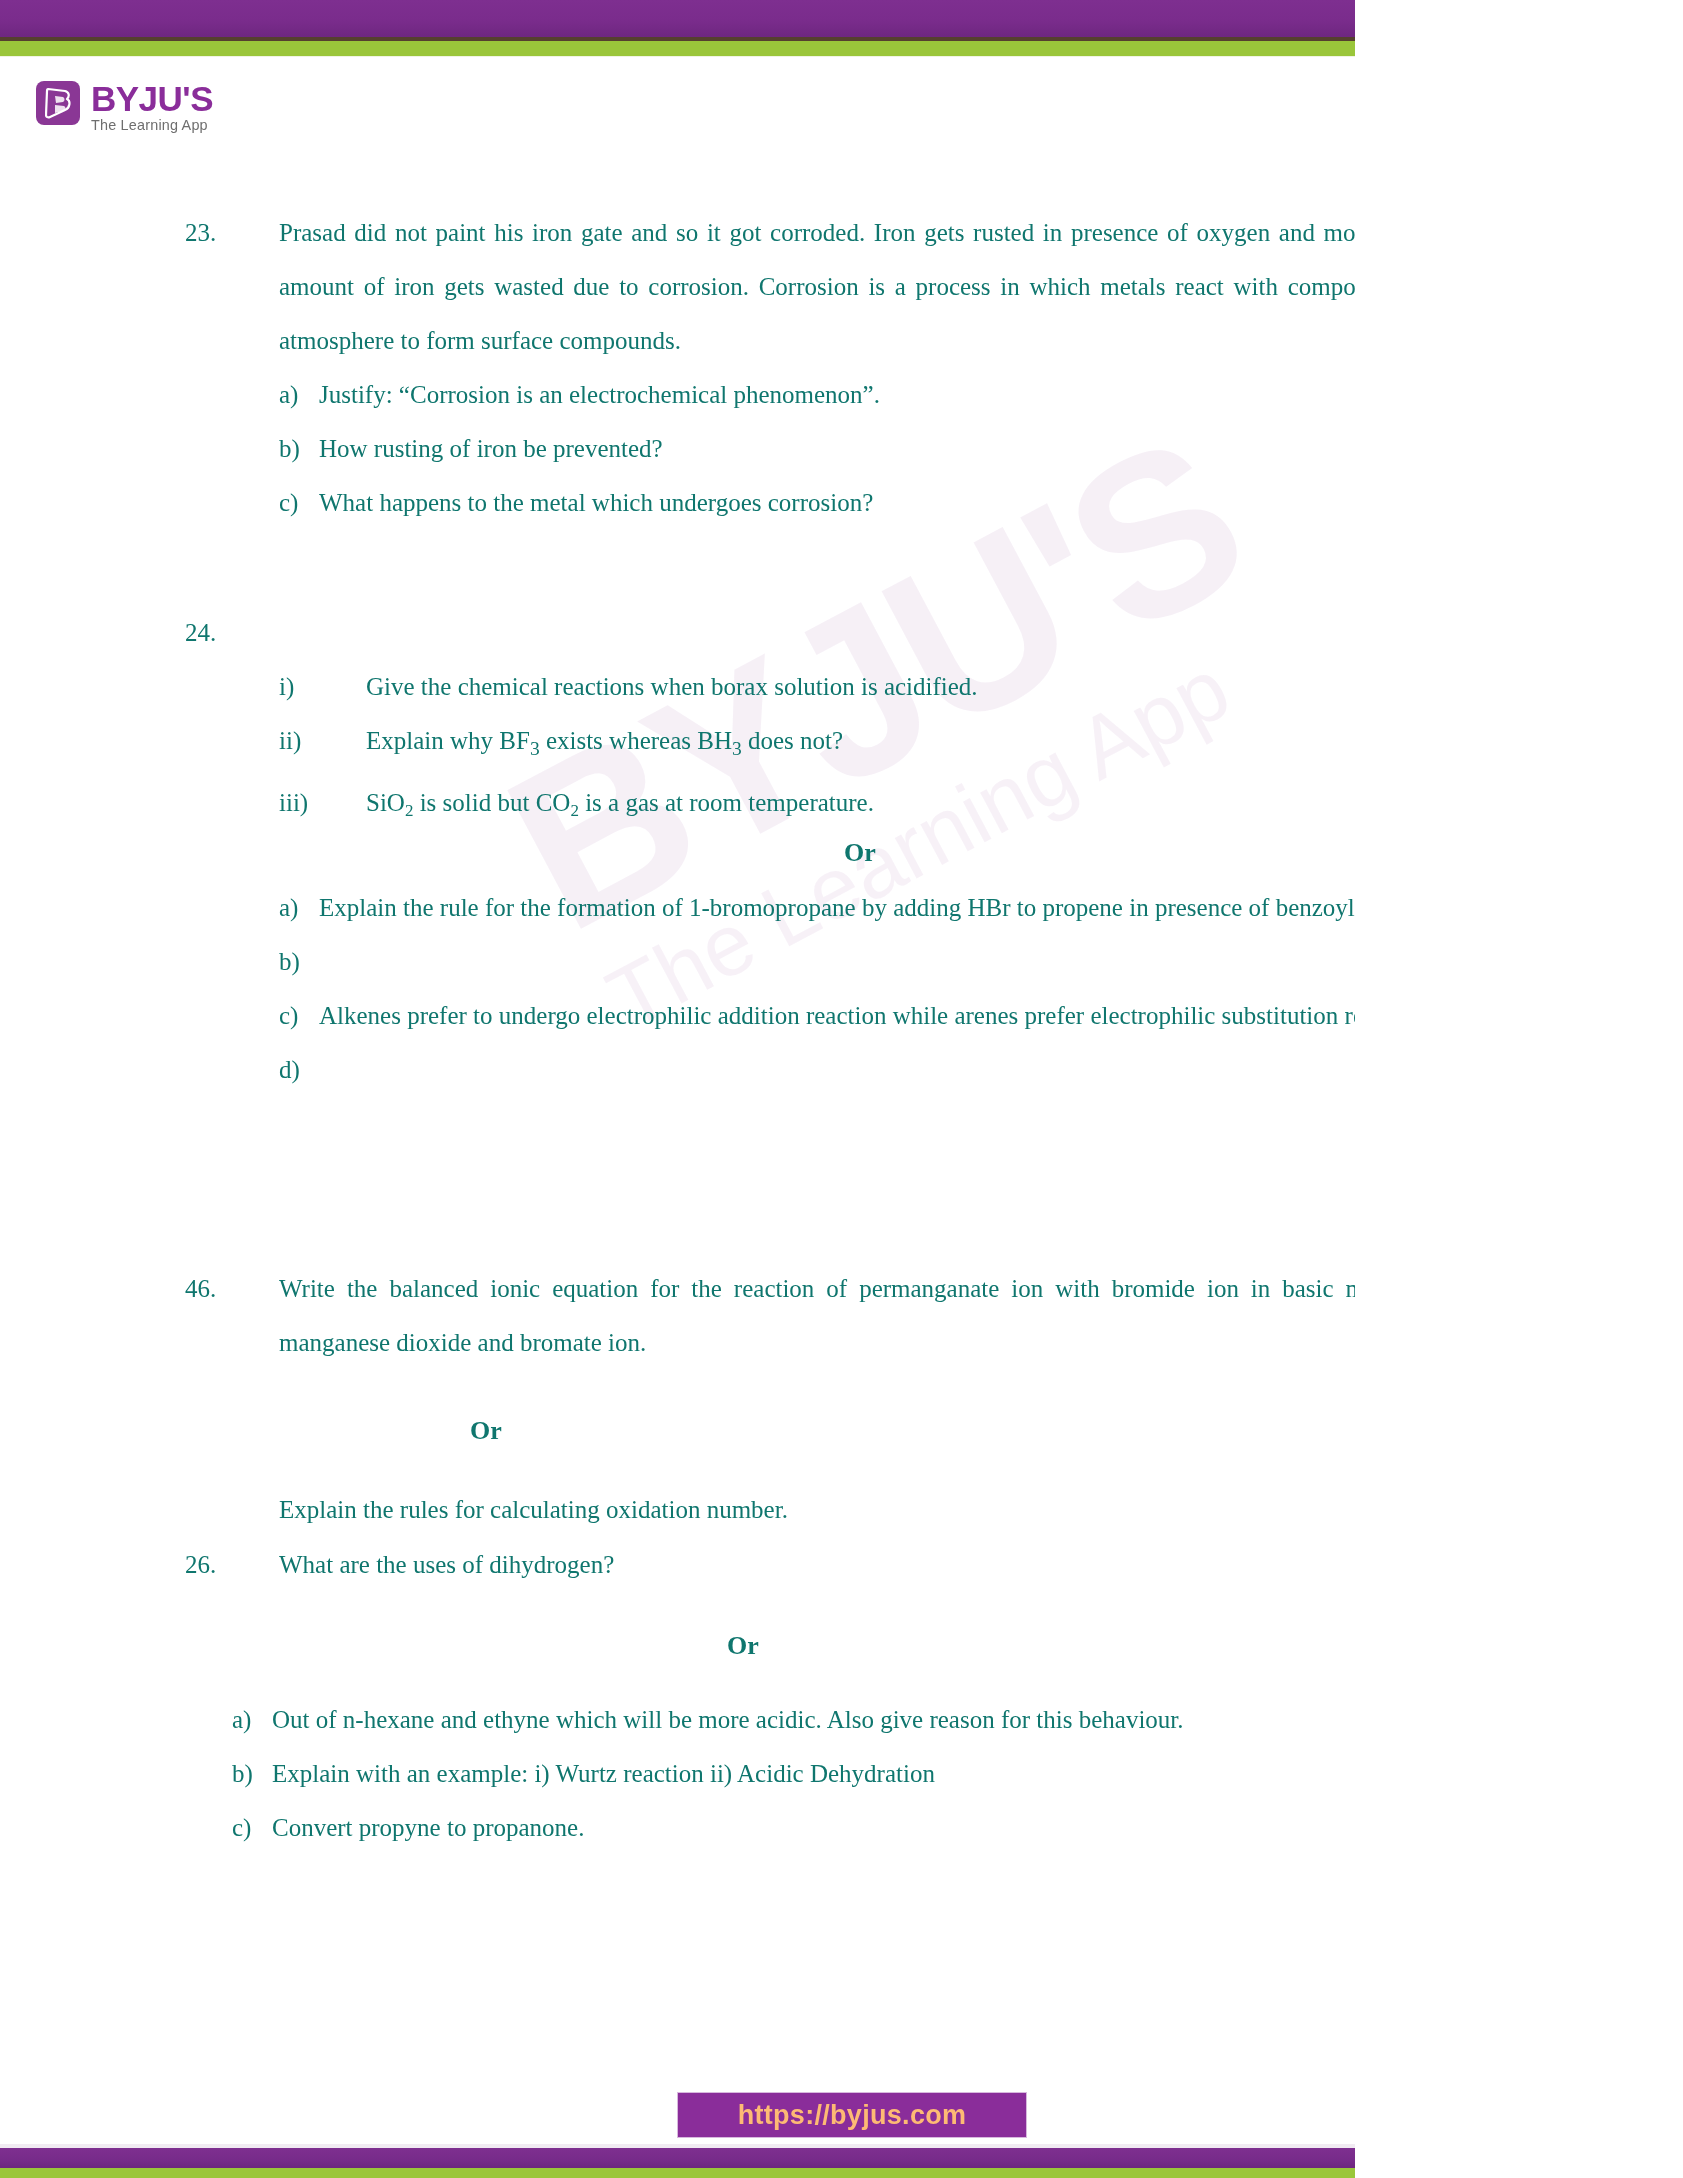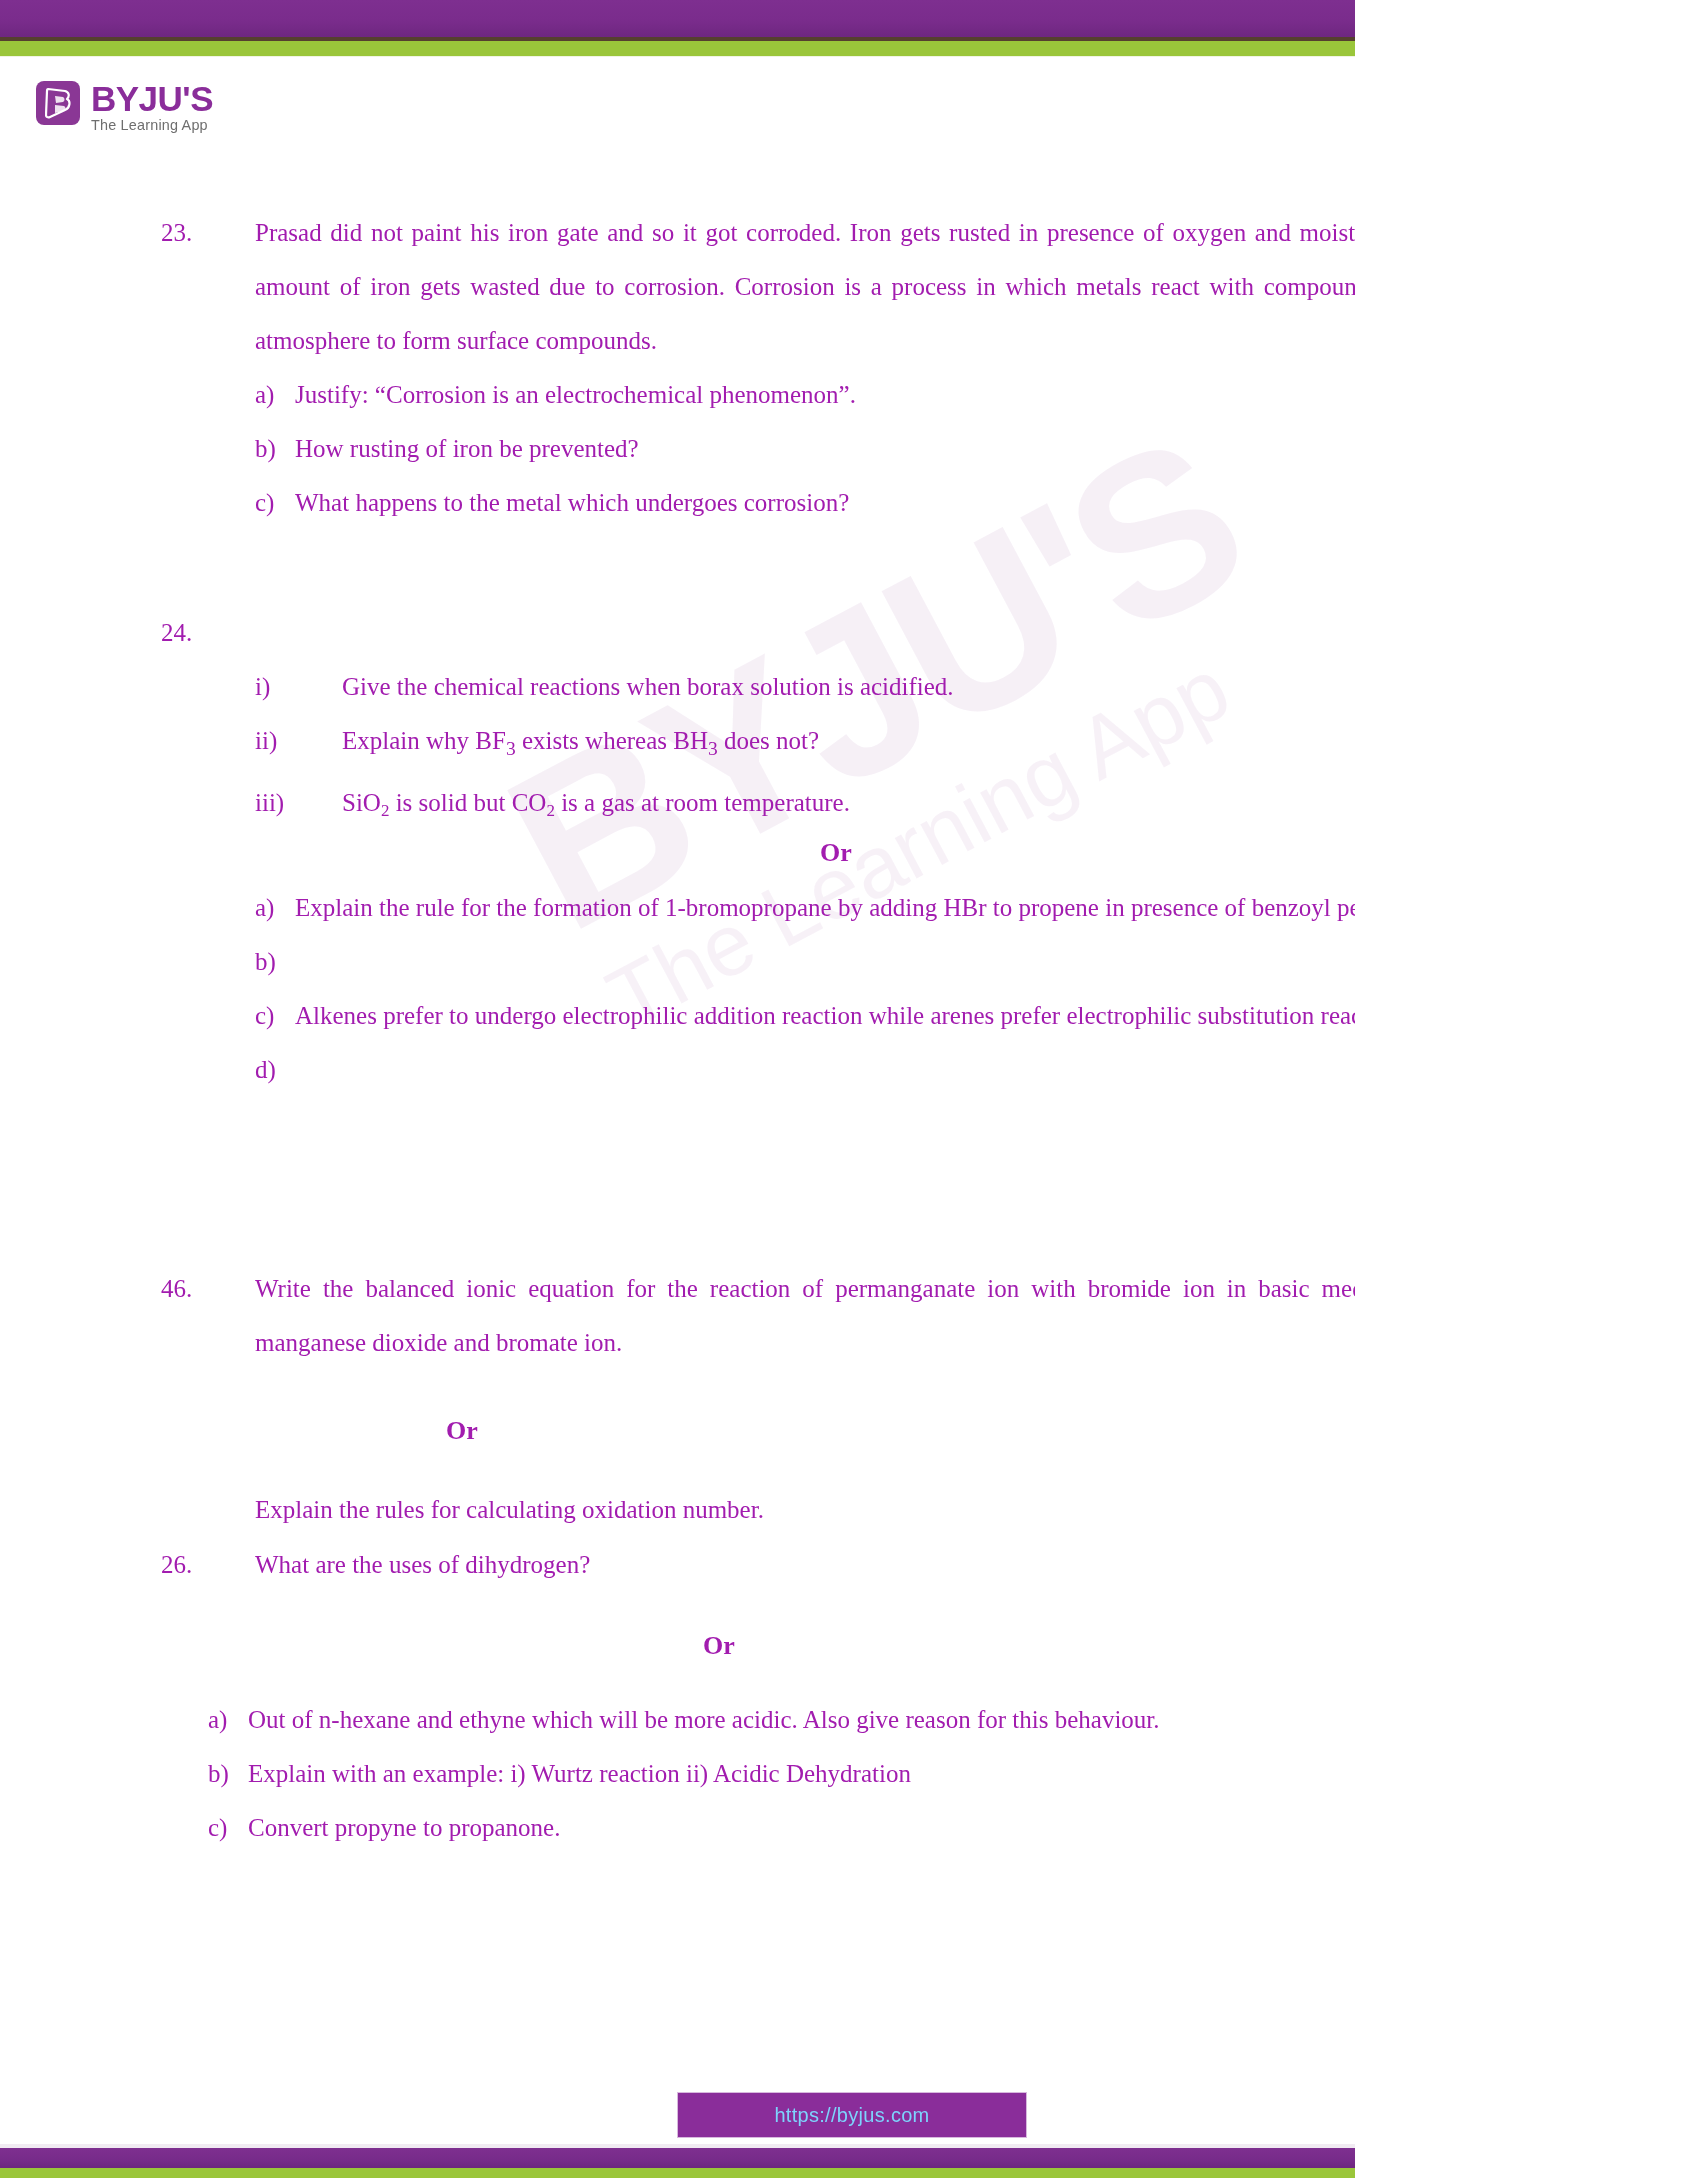--- a/index.html
+++ b/index.html
@@ -138,22 +138,23 @@
   
   .content {
     position: absolute;
     left: 0; top: 0;
     width: 1683px;
     z-index: 2;
   }
   .qblock {
     position: absolute;
     font-size: 25px;
-    color: #a21caf;
+    color: #0f766e;
     line-height: 54px;
+    margin-left: 24px;
   }
   .qrow {
     display: flex;
     align-items: flex-start;
   }
   .qnum {
     width: 94px;
     flex: none;
     text-align: left;
   }
@@ -197,23 +198,24 @@
     width: 348px;
     height: 44px;
     background: #8a2d9a;
     border: 1px solid #d8b8de;
     display: flex;
     align-items: center;
     justify-content: center;
   }
   .url-pill span {
     font-family: "Liberation Sans", "DejaVu Sans", sans-serif;
-    font-size: 20px;
-    color: #7dd3fc;
+    font-size: 27px;
+    color: #fdba74;
     letter-spacing: 0.3px;
+    font-weight: bold;
   }
   .bottom-banner {
     position: absolute;
     left: 0;
     top: 2144px;
     width: 1683px;
     height: 34px;
     overflow: hidden;
   }
   .bottom-banner .fadeline {

